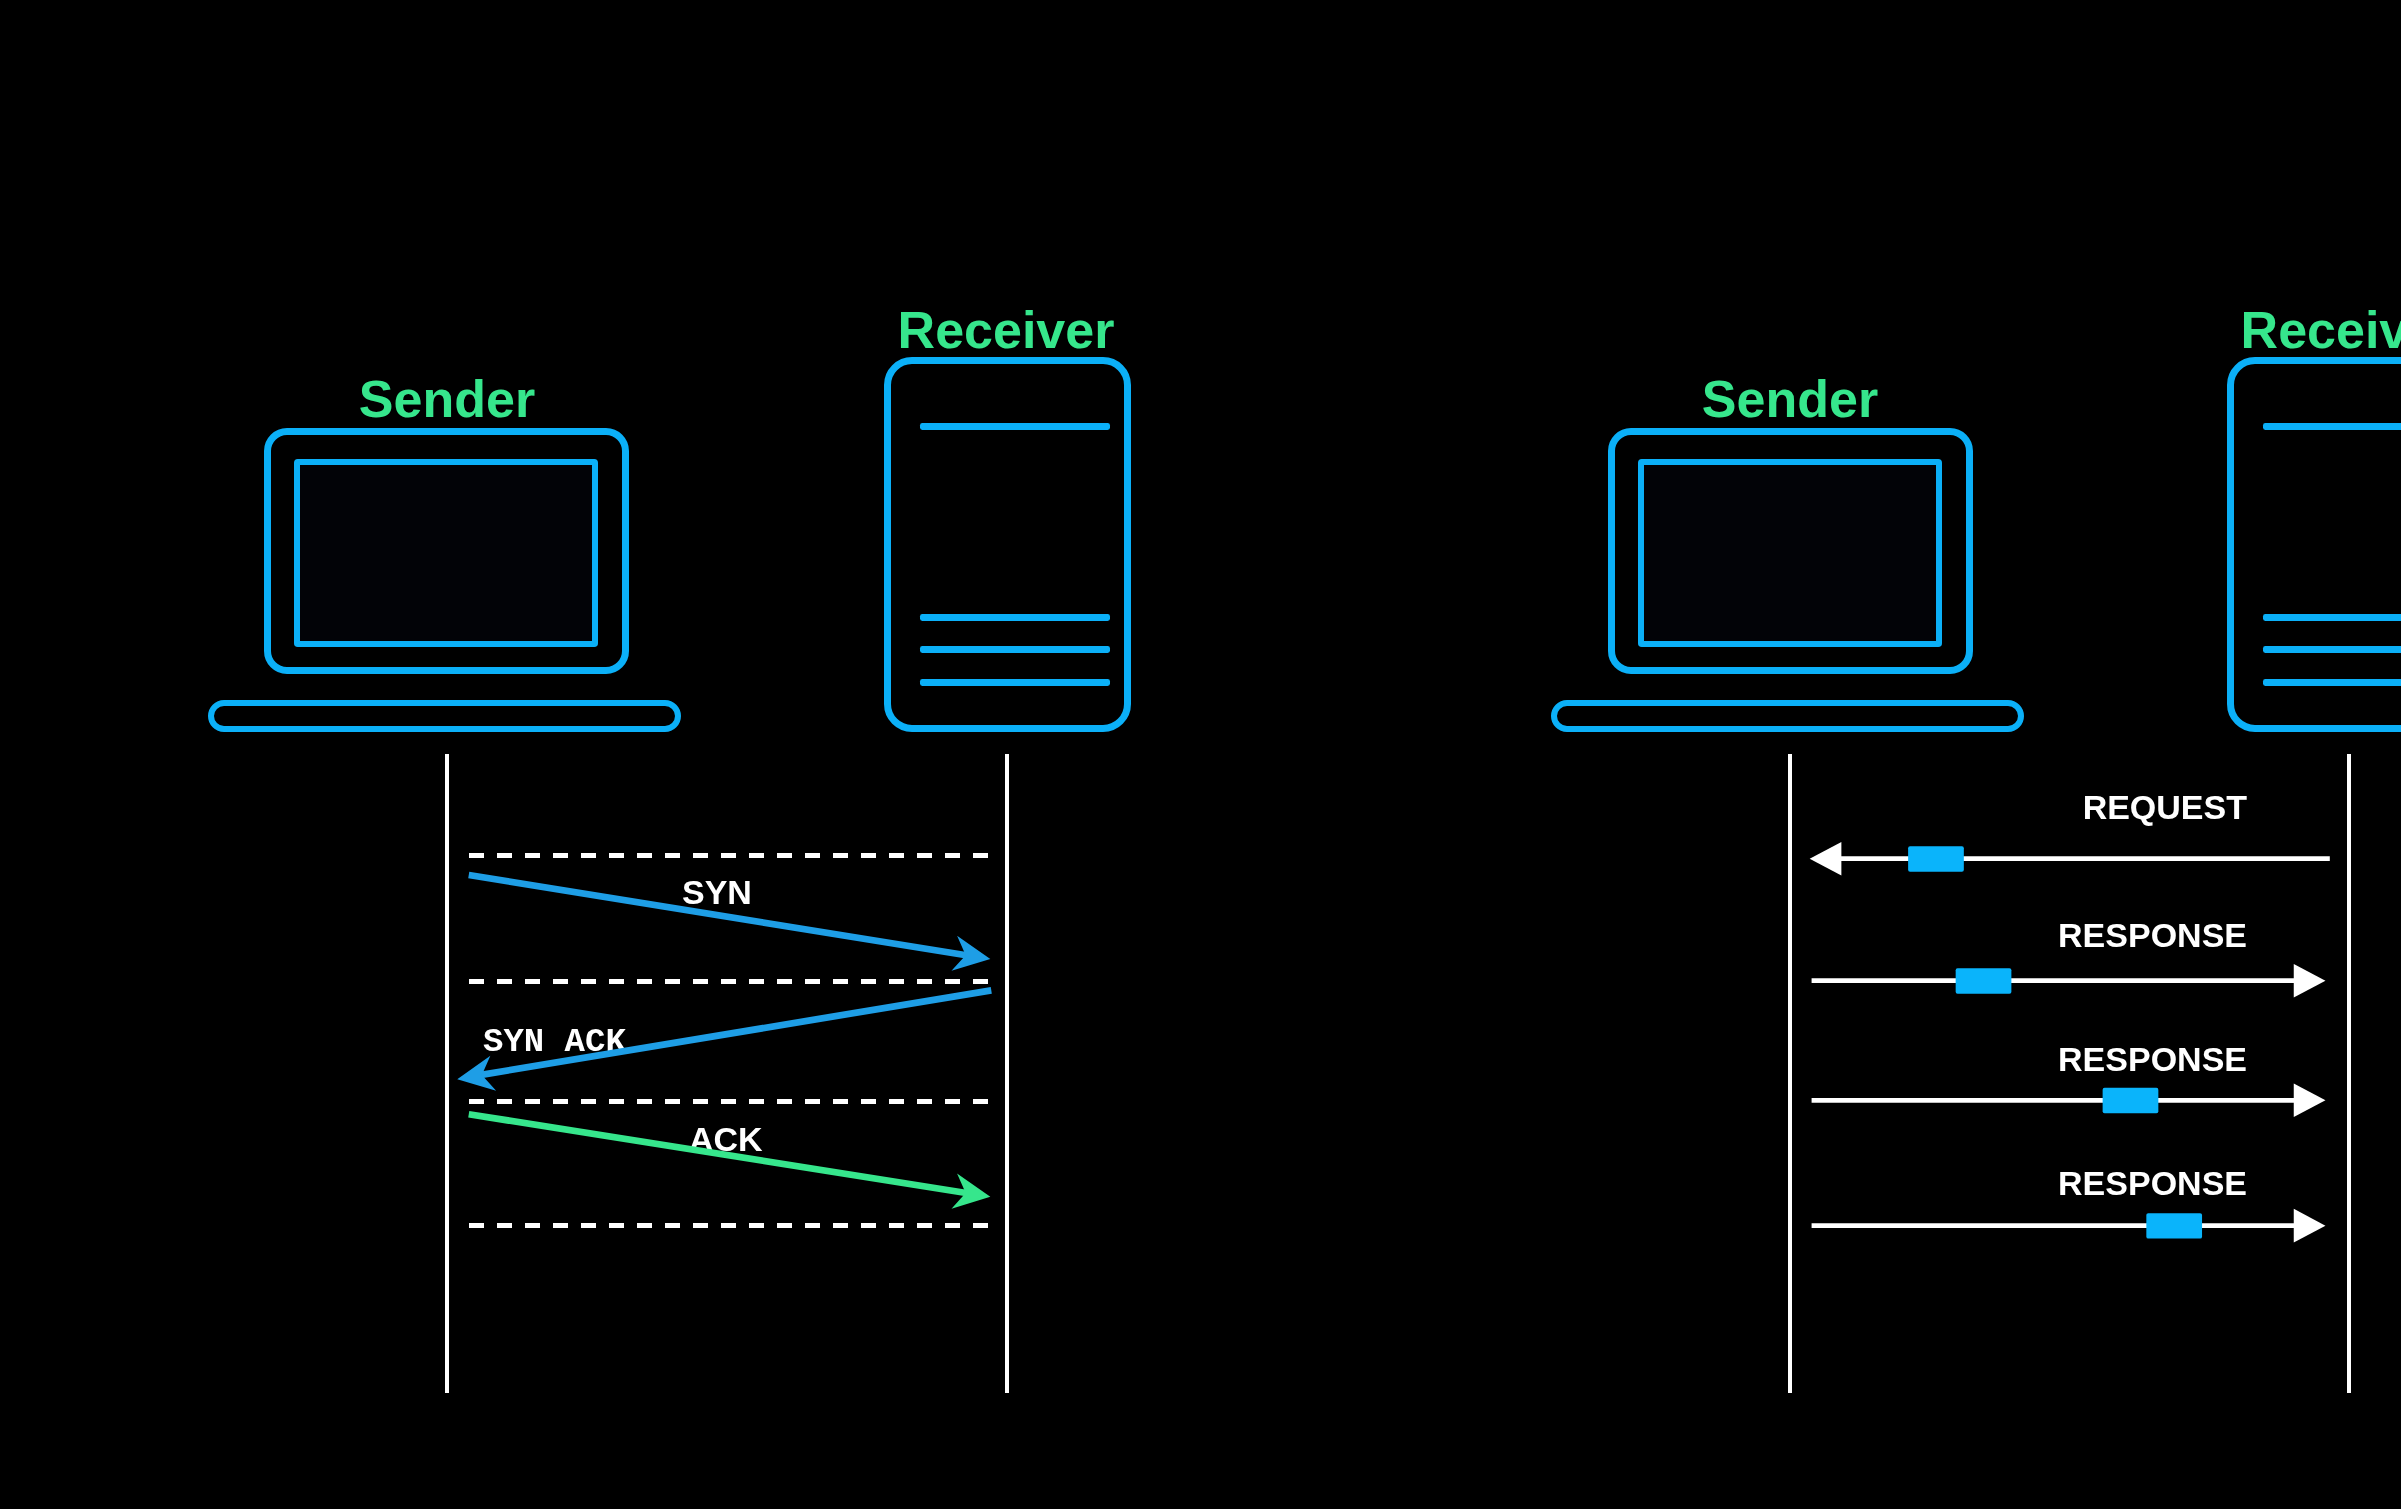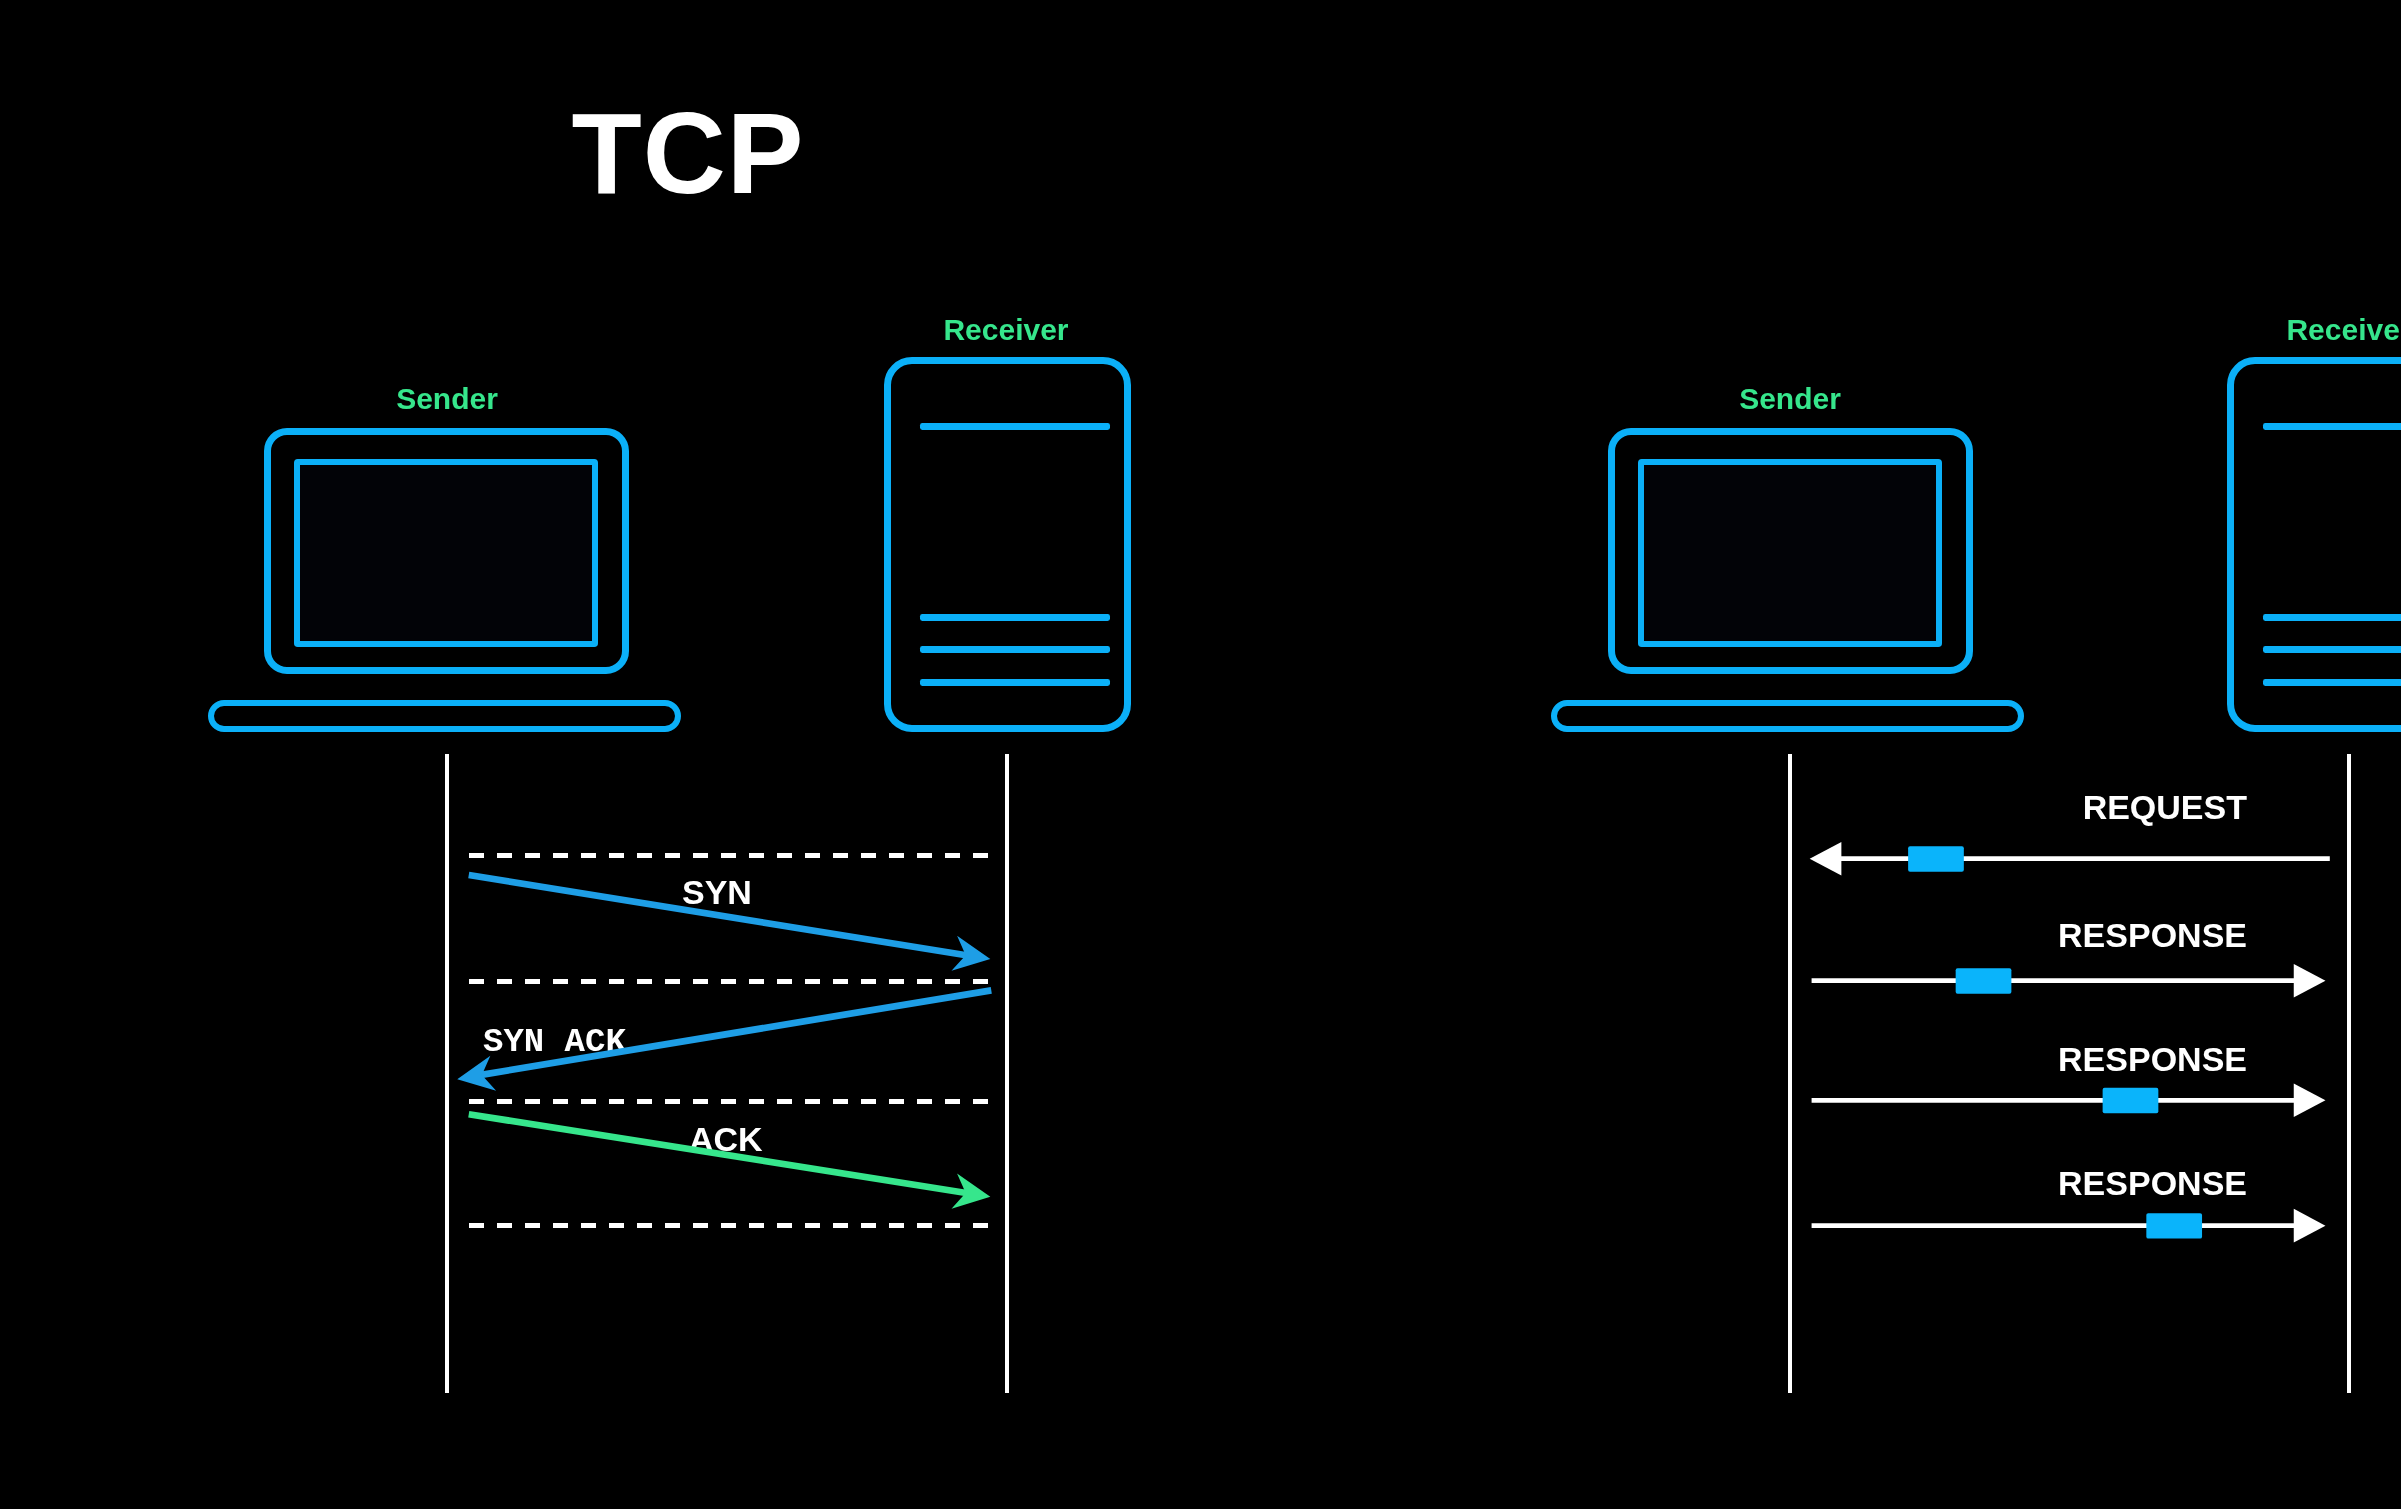--- a/index.html
+++ b/index.html
@@ -23,21 +23,21 @@
     font-size: 115px;
     line-height: 115px;
     color: var(--white, #fff);
     text-align: center;
     letter-spacing: 1px;
   }
   .actor-label {
     position: absolute;
     width: 298px;
     font-weight: 700;
-    font-size: 30px;
+    font-size: 52px;
     line-height: 38px;
     color: var(--accent-green, #36e68c);
     text-align: center;
   }
   .msg-label {
     position: absolute;
     font-weight: 700;
     font-size: 34px;
     line-height: 34px;
     color: var(--white, #fff);
@@ -107,21 +107,20 @@
     width: 2800px;
     height: 1509px;
     pointer-events: none;
   }
 </style>
 </head>
 <body>
 
 <div id="canvas">
 
-  <div class="title" style="left:520px; top:96px;">TCP</div>
 
   <div class="actor-label" style="left:298px; top:380px;">Sender</div>
   <div class="actor-label" style="left:857px; top:311px;">Receiver</div>
 
   <div>
     <div class="laptop-body" style="left:264px; top:428px; width:365px; height:246px;"></div>
     <div class="laptop-screen" style="left:294px; top:459px; width:304px; height:188px;"></div>
     <div class="laptop-base" style="left:208px; top:700px; width:473px; height:32px;"></div>
   </div>
 

